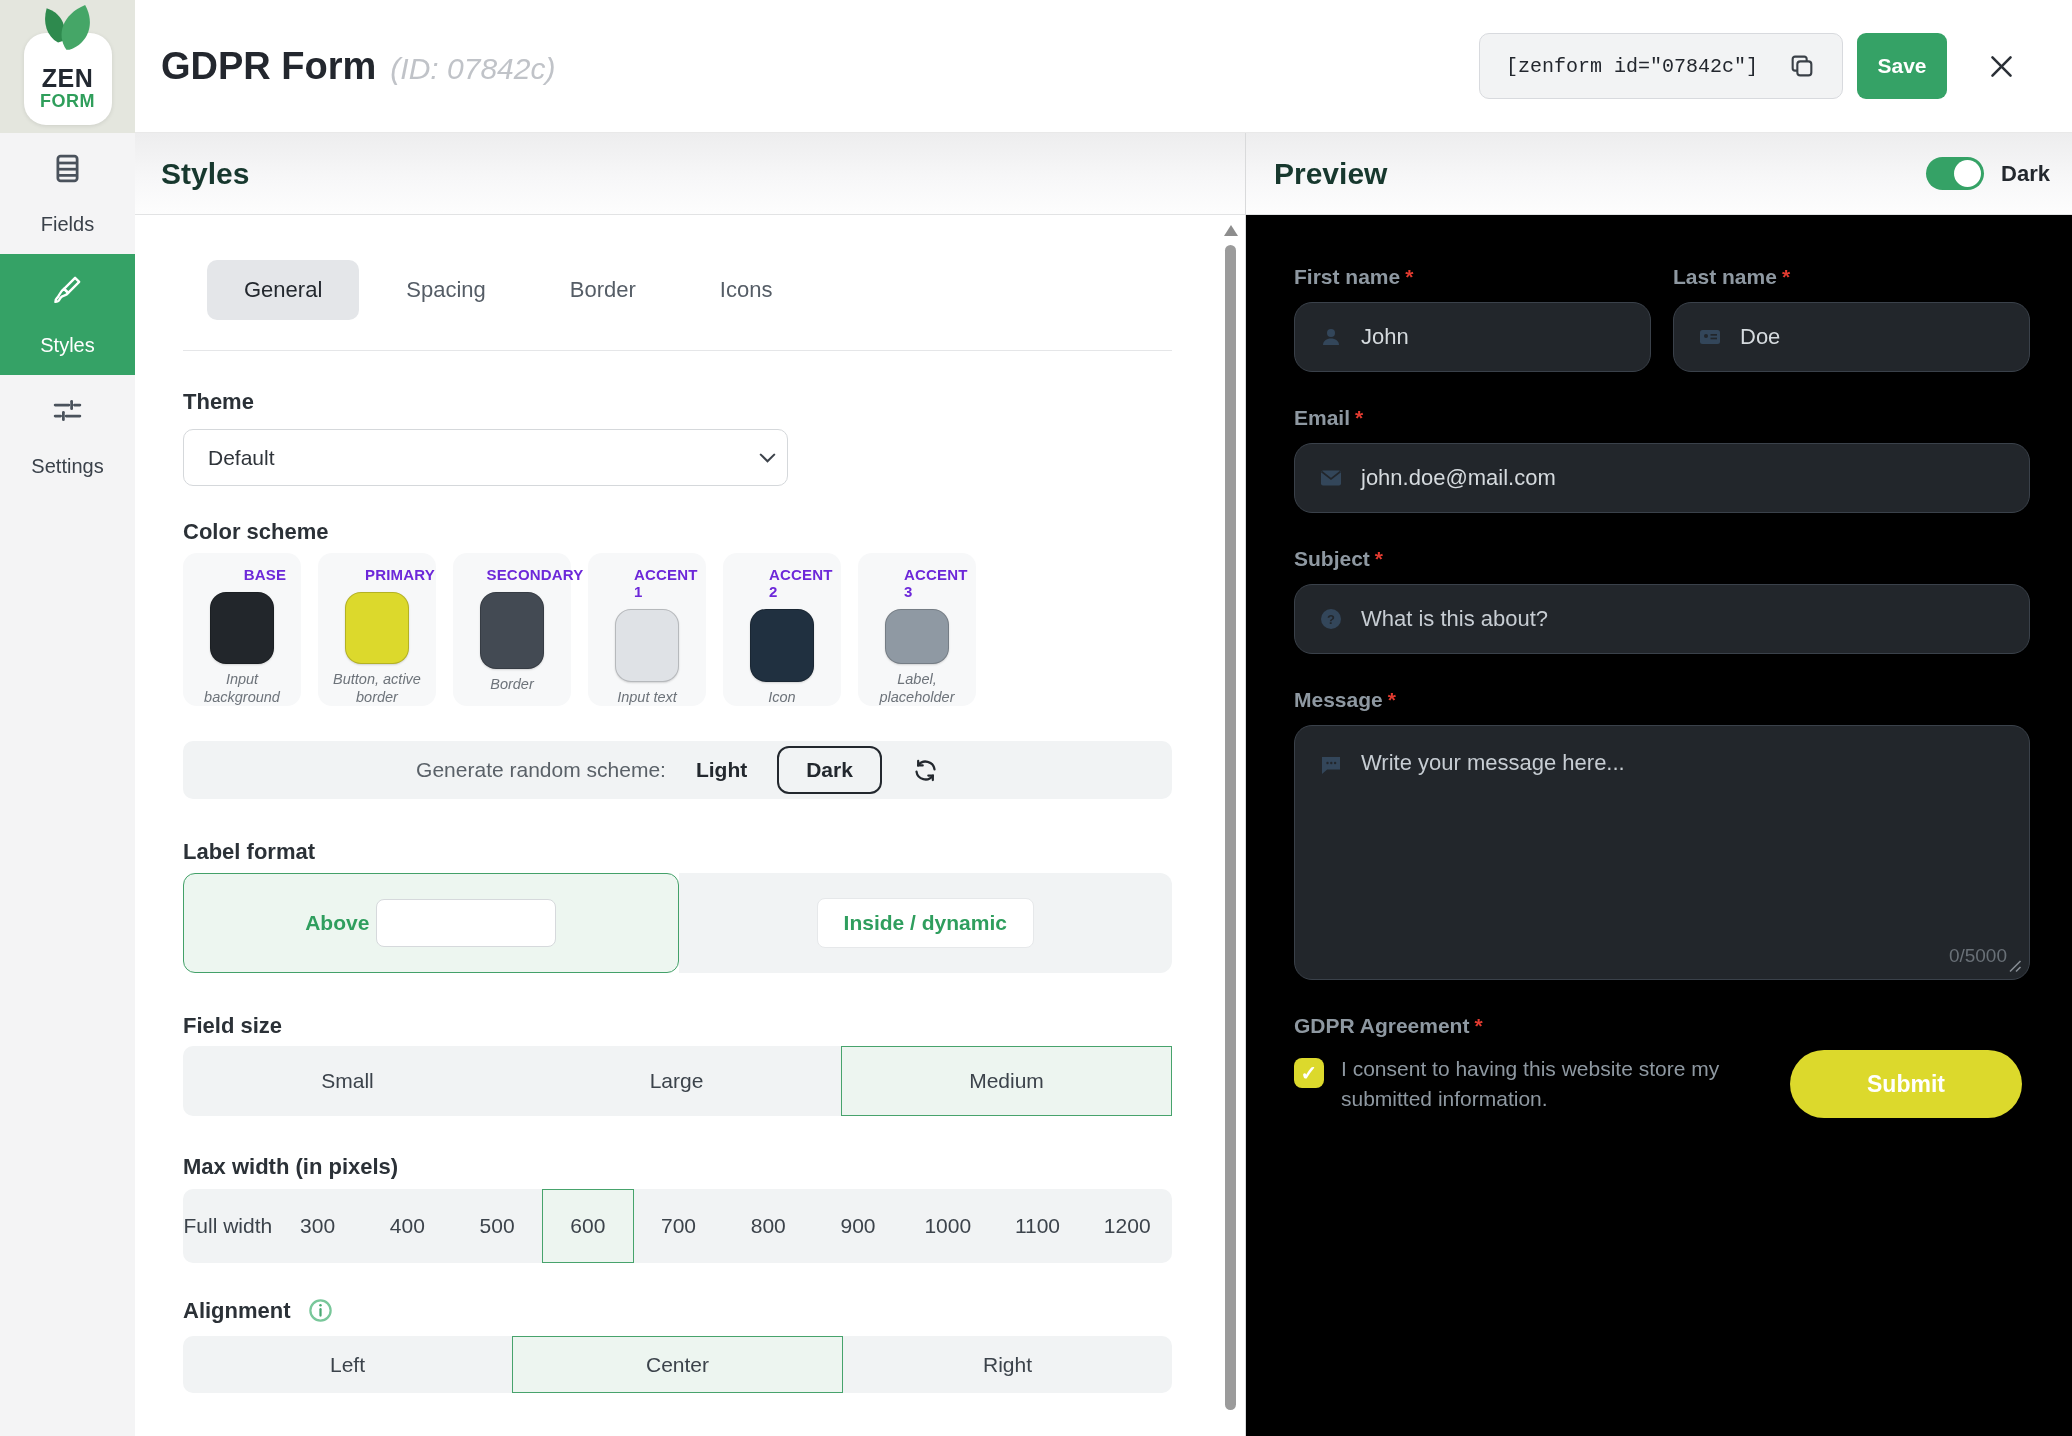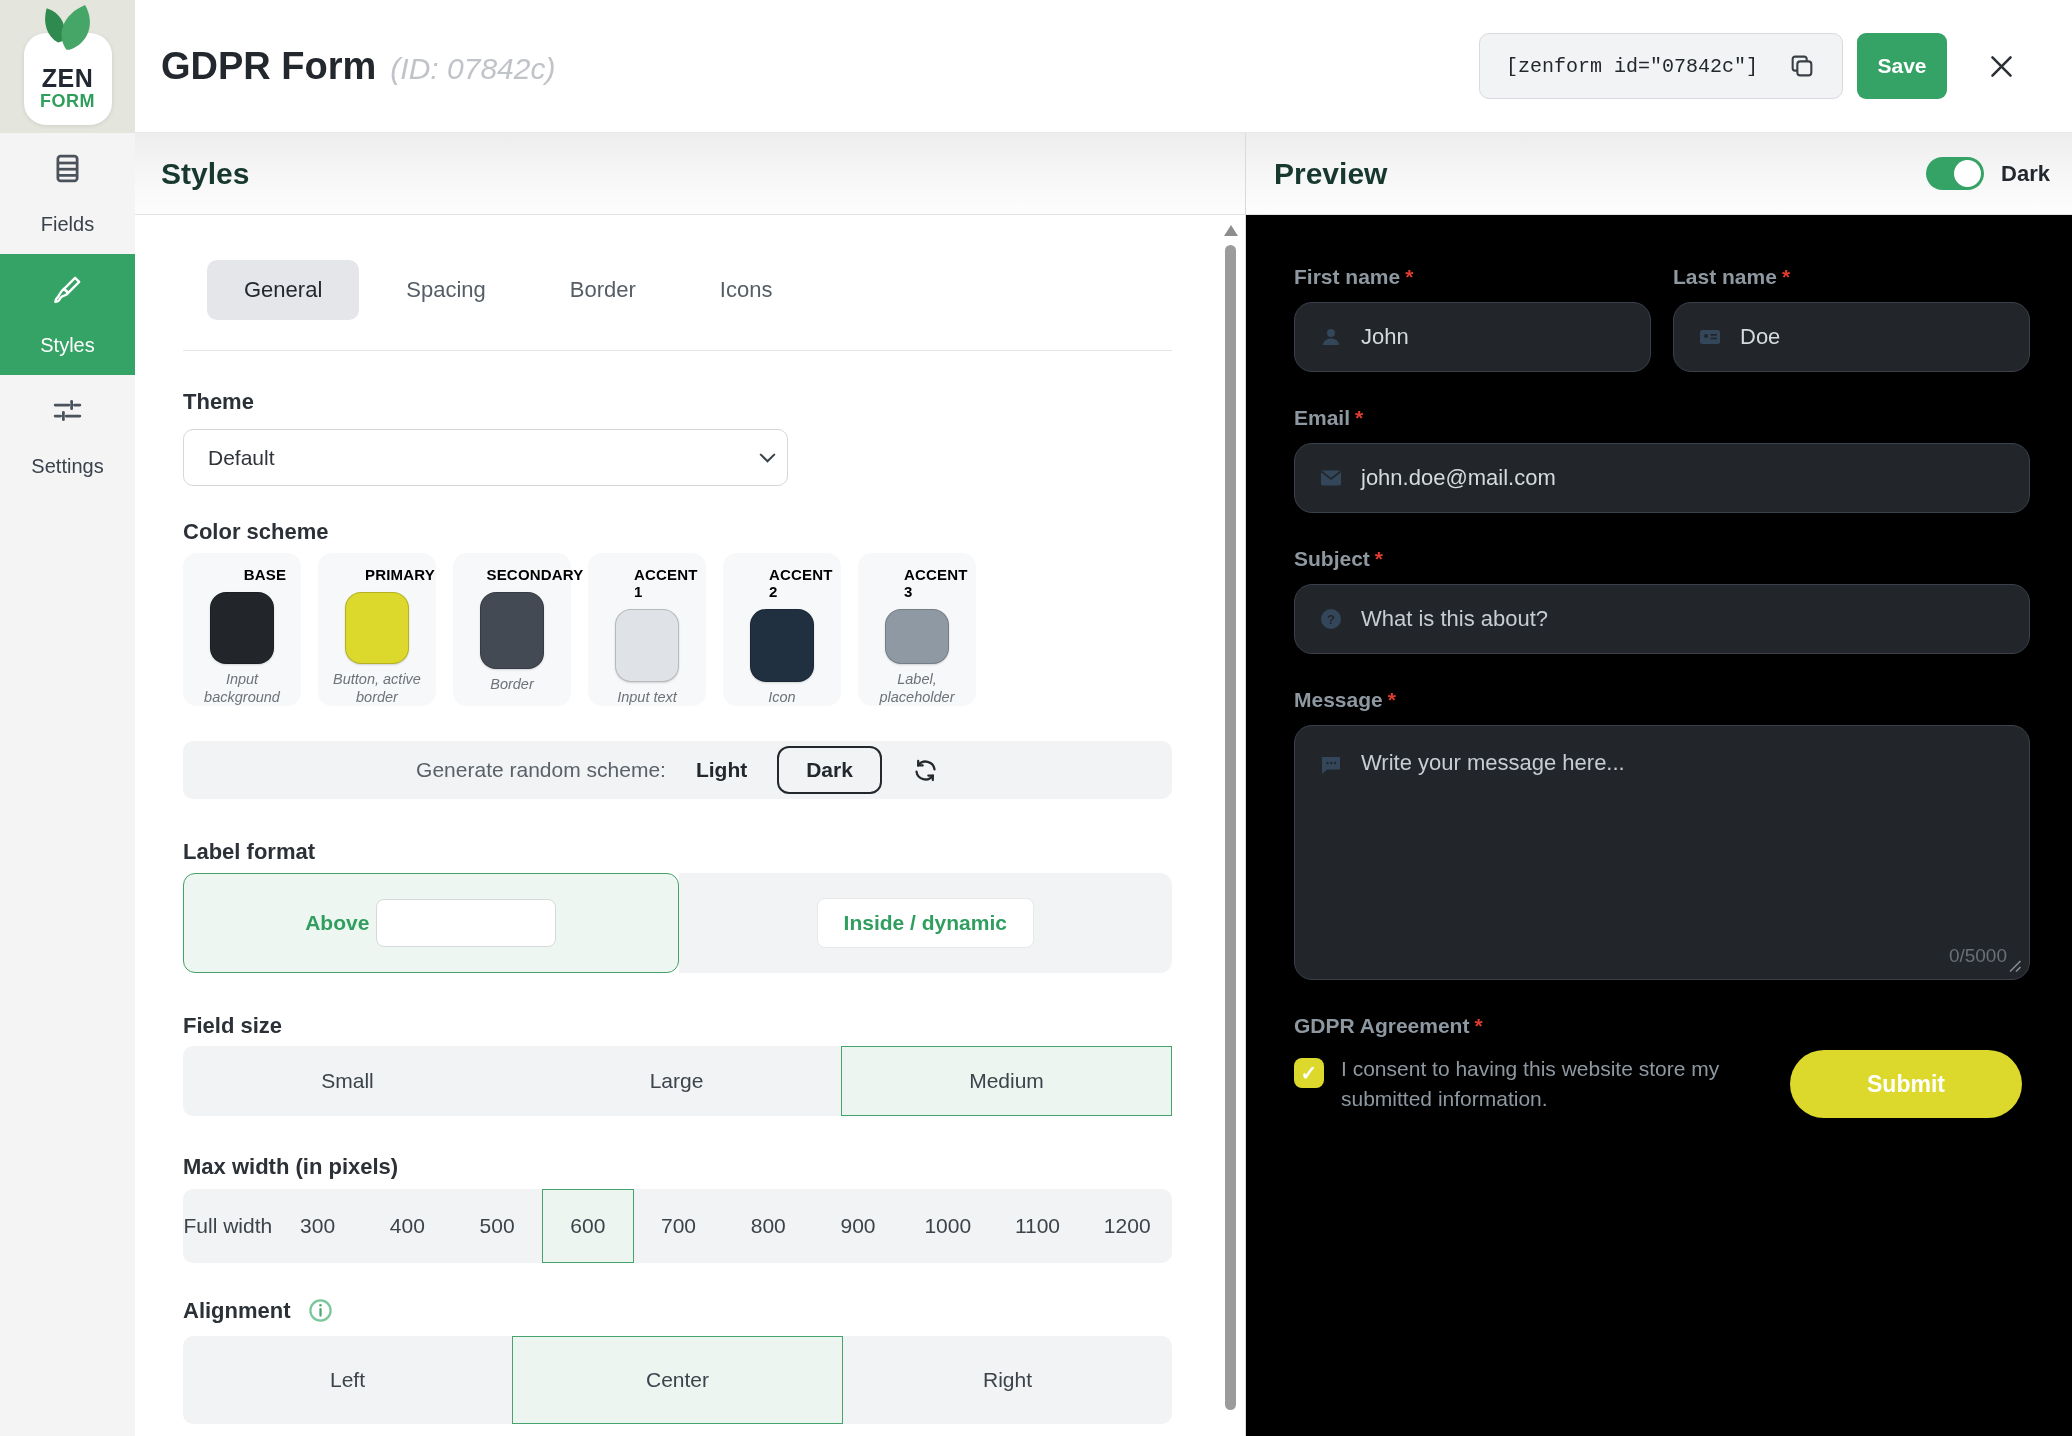--- a/index.html
+++ b/index.html
@@ -58,21 +58,21 @@
   .mt-theme { margin-top:38px; } .mt-colors { margin-top:33px; } .mt-lf { margin-top:40px; }
   .mt-fs { margin-top:40px; } .mt-mw { margin-top:38px; } .mt-al { margin-top:34px; }
 
   .select { margin-top:14px; width:605px; height:57px; border:1px solid #d5d8db; border-radius:10px;
             background:#fff; display:flex; align-items:center; justify-content:space-between;
             padding:0 8px 0 24px; font-size:21px; color:#2f343a; cursor:pointer; }
 
   .swatches { display:flex; gap:17px; margin-top:8px; }
   .swatch-card { width:118px; height:153px; background:#f7f8f9; border-radius:14px; cursor:pointer;
                  display:flex; flex-direction:column; align-items:center; padding-top:13px; }
-  .swatch-name { font-size:15px; font-weight:700; color:#000000; letter-spacing:.2px;margin-left:46px; }
+  .swatch-name { font-size:15px; font-weight:700; color:#6d28d9; letter-spacing:.2px;margin-left:46px; }
   .swatch-chip { width:64px; height:77px; border-radius:16px; margin-top:9px;
                  border:1px solid rgba(0,0,0,.18); box-shadow:0 1px 2px rgba(0,0,0,.15); }
   .swatch-desc { font-size:14.5px; font-style:italic; color:#6d737a; text-align:center;
                  margin-top:7px; line-height:1.2; padding:0 4px; }
 
   .generate-row { margin-top:35px; height:58px; background:#f1f3f4; border-radius:10px;
                   display:flex; align-items:center; justify-content:center; gap:30px; }
   .generate-label { font-size:21px; color:#5a6168; }
   .gen-light { font-size:21px; font-weight:600; color:#23282e; background:none; border:none;
                cursor:pointer; font-family:inherit; }
@@ -89,21 +89,21 @@
   .lf-sample-input { width:180px; height:48px; background:#fff; border:1px solid #d6d9dc; border-radius:8px; }
   .lf-inside { flex:1; background:#f1f3f4; border-radius:0 12px 12px 0; display:flex;
                align-items:center; justify-content:center; cursor:pointer; }
   .lf-inside-box { background:#fff; border:1px solid #e6e8ea; border-radius:8px; padding:12px 26px;
                    font-size:21px; font-weight:600; color:#2f9e5e; }
 
   .opt-row { margin-top:7px; background:#f1f3f4; border-radius:10px; display:flex; }
   .opt { flex:1; display:flex; align-items:center; justify-content:center; font-size:21px;
          color:#3c434b; cursor:pointer; text-align:center; line-height:1.2; }
   .opt.selected { background:#edf5f0; border:1.5px solid #47a36c; }
-  .row-fs { height:70px; } .row-mw { height:74px; margin-top:9px; } .row-al { height:88px; margin-top:12px; }
+  .row-fs { height:70px; } .row-mw { height:74px; margin-top:9px; } .row-al { height:57px; margin-top:12px; }
 
   .al-label-row { display:flex; align-items:center; gap:16px; }
 
   .scrollbar { position:absolute; top:88px; right:8px; bottom:4px; width:13px; }
   .scroll-arrow { width:0; height:0; border-left:7px solid transparent; border-right:7px solid transparent;
                   border-bottom:11px solid #8d8d8d; margin:4px auto 8px; cursor:pointer; }
   .scroll-thumb { position:absolute; top:24px; bottom:22px; left:1px; width:11px;
                   background:#9b9b9b; border-radius:6px; cursor:pointer; }
 
   

